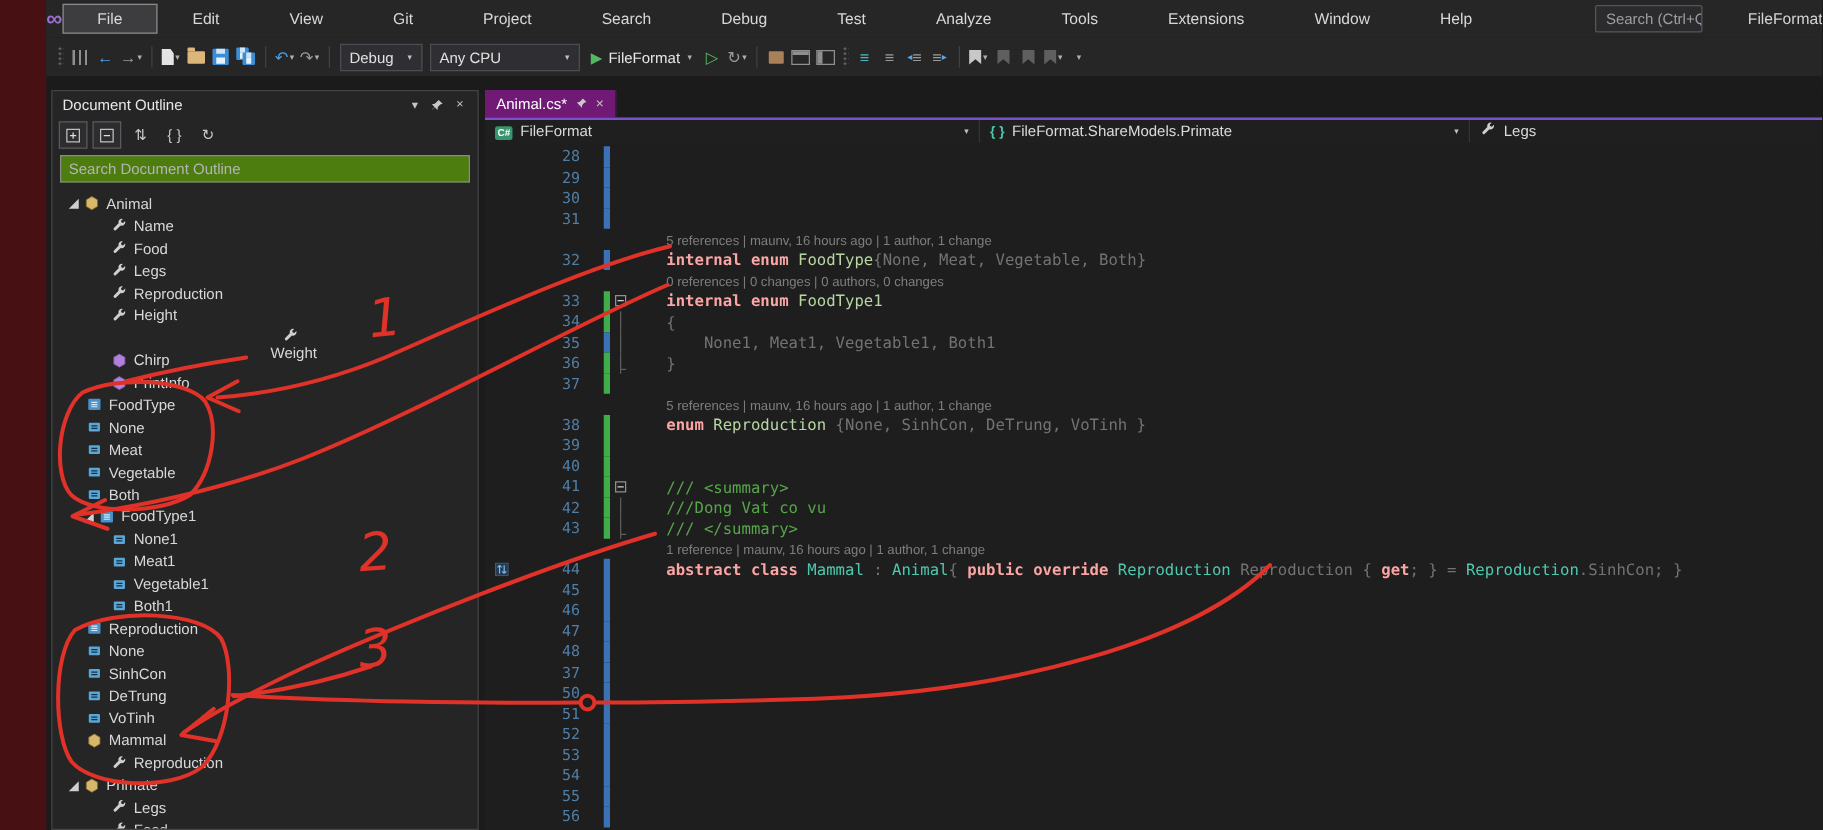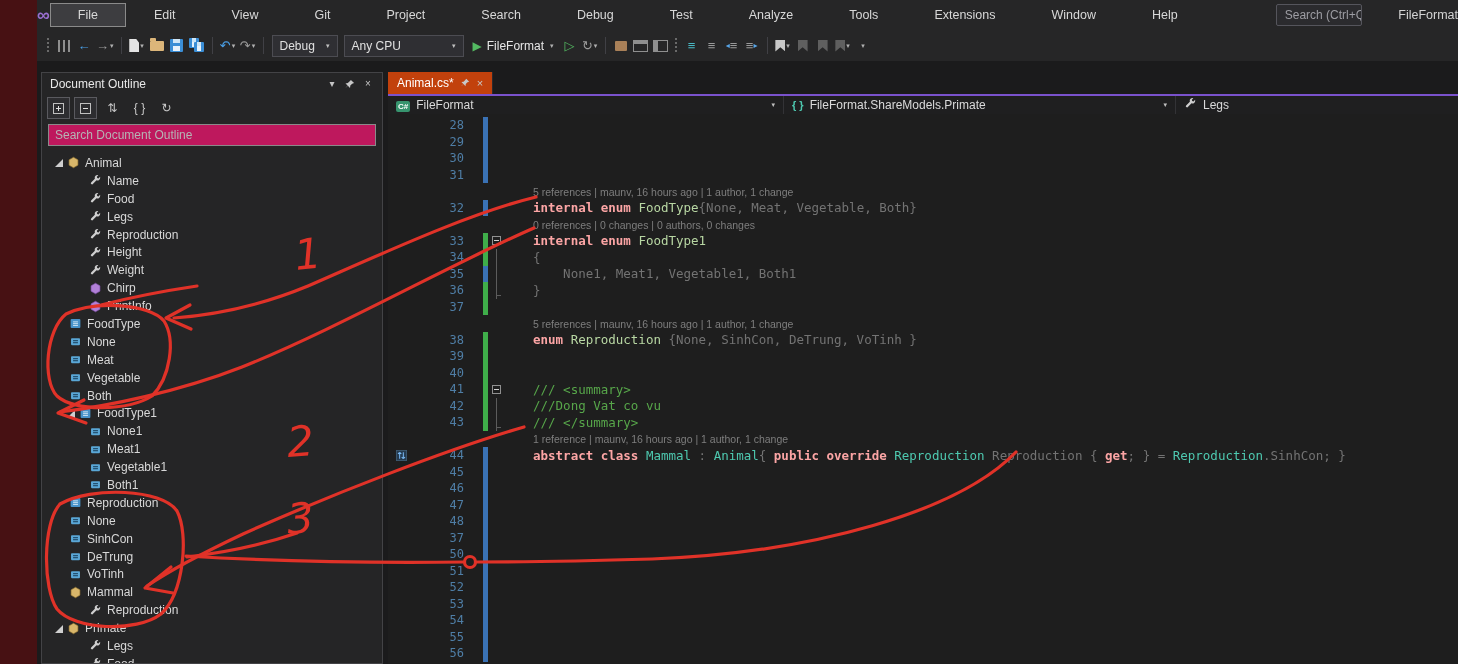--- a/index.html
+++ b/index.html
@@ -53,33 +53,33 @@
   .outline{position:absolute;left:41px;top:72px;width:342px;bottom:0;background:#252526;border:1px solid #434346;display:flex;flex-direction:column;overflow:hidden;}
   .o-head{height:21px;display:flex;align-items:center;padding:0 5px 0 8px;font-size:12px;color:#e8e8e8;flex:none;}
   .o-head .sp{flex:1;}
   .o-hicon{width:18px;text-align:center;color:#c5c5c5;font-size:10px;display:flex;align-items:center;justify-content:center;}
   .o-tools{height:28px;display:flex;align-items:center;padding:2px 5px;gap:4px;flex:none;}
   .obtn{width:23px;height:22px;display:flex;align-items:center;justify-content:center;color:#c8c8c8;font-size:12px;}
   .obtn.boxed{border:1px solid #5a5a5f;background:#2d2d30;}
   .sqico{width:11px;height:11px;border:1px solid #c0c0c0;position:relative;}
   .sqico::before{content:"";position:absolute;left:2px;right:2px;top:4px;height:1px;background:#e0e0e0;}
   .sqico.plus::after{content:"";position:absolute;top:2px;bottom:2px;left:4px;width:1px;background:#e0e0e0;}
-  .o-search{margin:2px 6px 5px;height:22px;border:1px solid #8a8a8a;background:#be185d;display:flex;flex:none;}
+  .o-search{margin:2px 6px 5px;height:22px;border:1px solid #8a8a8a;background:#4d7c0f;display:flex;flex:none;}
   .o-search input{flex:1;background:transparent;border:none;outline:none;color:#d0d0d0;font-size:12px;padding:0 6px;font-family:"Liberation Sans",sans-serif;}
   .o-search input::placeholder{color:#b5b5b5;}
   .o-tree{flex:1;overflow:hidden;padding-top:3px;}
   .trow{height:17.9px;display:flex;align-items:center;font-size:12px;color:#d8d8d8;white-space:nowrap;}
   .texp{width:14px;height:13px;position:relative;flex:none;}
   .texp::after{content:"";position:absolute;right:3px;bottom:2px;border-left:8px solid transparent;border-bottom:8px solid #cfcfcf;}
   .ticon{width:14px;height:14px;margin-right:5px;display:flex;align-items:center;justify-content:center;flex:none;}
 
   
   .editor{position:absolute;left:388px;top:72px;right:0;bottom:0;background:#1e1e1e;overflow:hidden;}
   .tabsrow{position:absolute;left:0;top:0;right:0;height:22px;background:#1b1b1c;}
-  .tab{display:inline-flex;align-items:center;gap:7px;padding:0 9px;font-size:12px;color:#ffffff;background:#c2410c;height:22px;border-right:1px solid #2a2a2e;}
+  .tab{display:inline-flex;align-items:center;gap:7px;padding:0 9px;font-size:12px;color:#ffffff;background:#701a75;height:22px;border-right:1px solid #2a2a2e;}
   .tabx{color:#c8c8c8;font-size:11px;}
   .crumbbar{position:absolute;left:0;top:22px;right:0;height:20px;background:#1f1f20;border-top:2px solid #7a52cc;display:flex;align-items:stretch;}
   .crumb{display:flex;align-items:center;gap:6px;padding:0 8px;font-size:12px;color:#dadada;border-right:1px solid #333336;}
   .c0{width:396px;} .c1{width:392px;} .c2{flex:1;border-right:none;}
   .ccaret{margin-left:auto;font-size:7px;color:#c0c0c0;}
   .cs-badge{background:#37946e;color:#fff;font-size:8px;font-weight:bold;padding:1px 2px;border-radius:2px;line-height:1;}
   .br-badge{color:#4ec9b0;font-weight:bold;font-size:11px;}
   .codearea{position:absolute;left:0;top:42px;right:0;bottom:0;font-family:"DejaVu Sans Mono",monospace;font-size:12.5px;padding-top:3px;overflow:hidden;}
   .crow{height:16.5px;display:flex;white-space:pre;align-items:center;}
   .gl{width:26px;display:flex;align-items:center;justify-content:center;flex:none;}
@@ -282,21 +282,21 @@
           <span class="tlabel">Reproduction</span>
         </div>
         <div class="trow" style="padding-left: 46px;">
           <span class="ticon">
             <svg viewBox="0 0 16 16" width="13" height="13">
               <path d="M13.8 4.6a3.4 3.4 0 0 1-4.5 3.2L5 12.1a1.5 1.5 0 1 1-2.1-2.1L7.2 5.7a3.4 3.4 0 0 1 4.3-4.3L9.6 3.3l0.5 1.6 1.6 0.5 1.9-1.9z" fill="#cfcfcf"></path>
             </svg>
           </span>
           <span class="tlabel">Height</span>
         </div>
-        <div class="trow" style="padding-left: 46px;">
+        <div class="trow" style="padding-left: 46px; flex-direction: column;">
           <span class="ticon">
             <svg viewBox="0 0 16 16" width="13" height="13">
               <path d="M13.8 4.6a3.4 3.4 0 0 1-4.5 3.2L5 12.1a1.5 1.5 0 1 1-2.1-2.1L7.2 5.7a3.4 3.4 0 0 1 4.3-4.3L9.6 3.3l0.5 1.6 1.6 0.5 1.9-1.9z" fill="#cfcfcf"></path>
             </svg>
           </span>
           <span class="tlabel">Weight</span>
         </div>
         <div class="trow" style="padding-left: 46px;">
           <span class="ticon">
             <svg viewBox="0 0 16 16" width="13" height="13">

